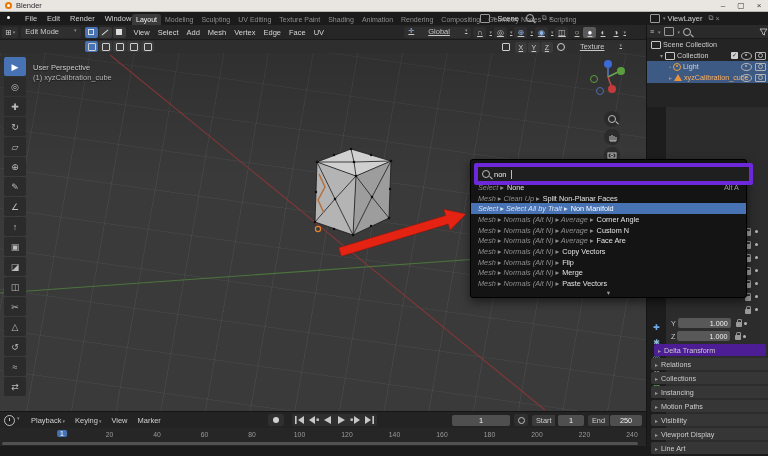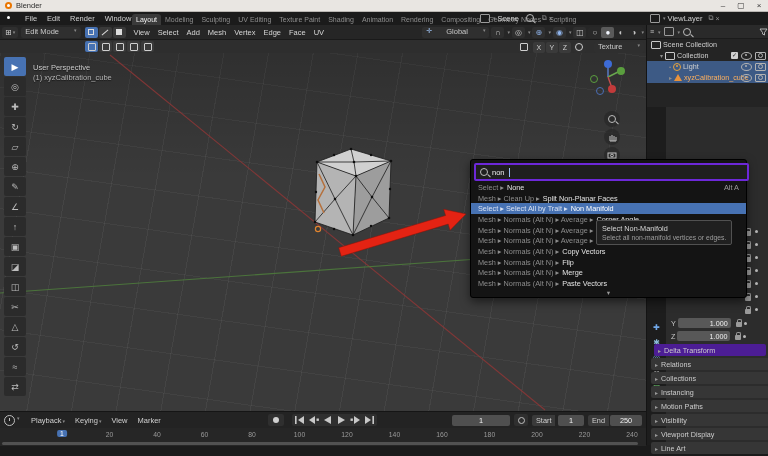--- a/index.html
+++ b/index.html
@@ -34,21 +34,21 @@
   #vpts{left:0;top:40px;width:646px;height:13px;background:#2e2e2e;border-bottom:1px solid #1f1f1f;display:flex;align-items:center;}
   .hbtn{height:11px;display:flex;align-items:center;padding:0 3px;border-radius:2px;background:#2f2f2f;margin-left:2px;color:#cfcfcf;}
   .pill{background:#2f2f2f;border-radius:2px;height:11px;display:flex;padding:0 4px;gap:14px;font-size:7.5px;}
   #vp-menus{display:flex;margin-left:4px;}
   #vp-menus .menu{padding:0 4px;font-size:7.5px;color:#d6d6d6;}
   .selmode{width:13px;height:11px;border-radius:2px;background:#3a3a3a;margin-left:1px;display:flex;align-items:center;justify-content:center;}
   .selmode.active{background:#4772b3;}
   .g-v{width:4px;height:4px;border:1px solid #ddd;}
   .g-e{width:8px;height:1px;background:#ddd;transform:rotate(-40deg);}
   .g-f{width:6px;height:6px;background:#ddd;}
-  .rclu{position:absolute;right:2px;top:1px;height:12px;display:flex;align-items:center;gap:2px;}
+  .rclu{position:absolute;right:20px;top:1px;height:12px;display:flex;align-items:center;gap:2px;text-decoration:underline;}
   .icobtn{width:13px;height:11px;border-radius:2px;background:#2f2f2f;display:flex;align-items:center;justify-content:center;color:#c5c5c5;font-size:8px;}
   .icobtn.on{color:#8fb4ec;}
   .shade{display:flex;background:#282828;border-radius:2px;}
   .shade .icobtn{background:transparent;}
   .shade .icobtn.activeshade{background:#5a5a5a;color:#f2f6ff;border-radius:2px;}
   .tsq{width:6px;height:6px;border:1px solid #cfcfcf;border-radius:1px;}
   .mirror{width:12px;height:11px;border-radius:2px;background:#3a3a3a;color:#cfcfcf;display:flex;align-items:center;justify-content:center;font-size:7px;}
 
   
   #viewport{left:0;top:53px;width:646px;height:358px;background-color:#3a3a3a;overflow:hidden;
@@ -95,27 +95,27 @@
   .i-lock::before{content:"";position:absolute;left:1px;top:-3px;width:3px;height:3px;border:1px solid #9a9a9a;border-bottom:none;border-radius:2px 2px 0 0;}
   .adot{width:3px;height:3px;border-radius:50%;background:#b5b5b5;display:inline-block;}
   .psec{position:absolute;left:4px;width:114px;height:12px;background:#363636;border-radius:2px;display:flex;align-items:center;
         font-size:7.2px;color:#cccccc;gap:3px;padding-left:4px;}
   .psec .car{color:#999;font-size:6px;}
   .lockrow{position:absolute;left:98px;display:flex;gap:4px;align-items:center;}
 
   
   #popup{left:470px;top:159px;width:275px;height:137px;background:#141414;border:1px solid #000;border-radius:3px;
          box-shadow:0 4px 10px rgba(0,0,0,.5);z-index:30;}
-  #searchbox{position:absolute;left:3px;top:3px;width:267px;height:14px;background:#1f1f1f;border:2px solid #6d28d9;
+  #searchbox{position:absolute;left:3px;top:3px;width:267px;height:14px;background:#1f1f1f;border:4px solid #6d28d9;
              border-radius:2px;display:flex;align-items:center;gap:4px;padding-left:4px;}
   #searchbox .q{color:#ececec;font-size:7.5px;}
   .cursorbar{width:1px;height:9px;background:#9ec2f3;}
   #popup-list{position:absolute;left:0;top:22px;width:275px;}
   .prow{height:10.7px;display:flex;align-items:center;padding:0 7px;font-size:7.3px;white-space:nowrap;overflow:hidden;}
-  .prow .pfx{color:#8d8d8d;margin-right:3px;}
+  .prow .pfx{color:#8d8d8d;margin-right:3px;font-style:italic;}
   .prow .plb{color:#e2e2e2;}
   .prow .psc{margin-left:auto;color:#9a9a9a;}
   .prow.hl{background:#4772b3;}
   .prow.hl .pfx{color:#d9e2f3;}
   .prow.hl .plb{color:#ffffff;}
   #popdown{position:absolute;left:0;bottom:1px;width:275px;text-align:center;color:#9a9a9a;font-size:5.5px;}
   #tooltip{left:596px;top:220px;width:max-content;max-width:165px;background:#202020;border:1px solid #515151;border-radius:2px;
            padding:3px 5px;z-index:35;}
   #tooltip .tt1{font-size:7.3px;color:#d8d8d8;}
   #tooltip .tt2{font-size:6.8px;color:#9d9d9d;margin-top:1px;white-space:nowrap;}
@@ -577,24 +577,20 @@
           <span class="plb">Merge</span>
         </div>
         <div class="prow">
           <span class="pfx">Mesh ▸ Normals (Alt N) ▸</span>
           <span class="plb">Paste Vectors</span>
         </div>
       </div>
     <div id="popdown">▼</div>
   </div>
 
-  <div id="tooltip" class="abs">
-    <div class="tt1">Select Non-Manifold</div>
-    <div class="tt2">Select all non-manifold vertices or edges.</div>
-  </div>
 
   <svg id="arrow" class="abs" width="768" height="456">
     <polygon points="338.7,247.7 445.6,215.5 443.7,209.3 466,214 450.1,230.3 448.2,224.1 341.3,256.3" fill="#e42313" stroke="#8e1208" stroke-width="0.5"></polygon>
   </svg>
 
   <div id="timeline" class="abs">
     <span class="abs" style="left:4px;top:3px;display:flex;gap:1px;">
       <span class="clock"></span>
         <span class="ddcaret">▾</span>
     </span>

